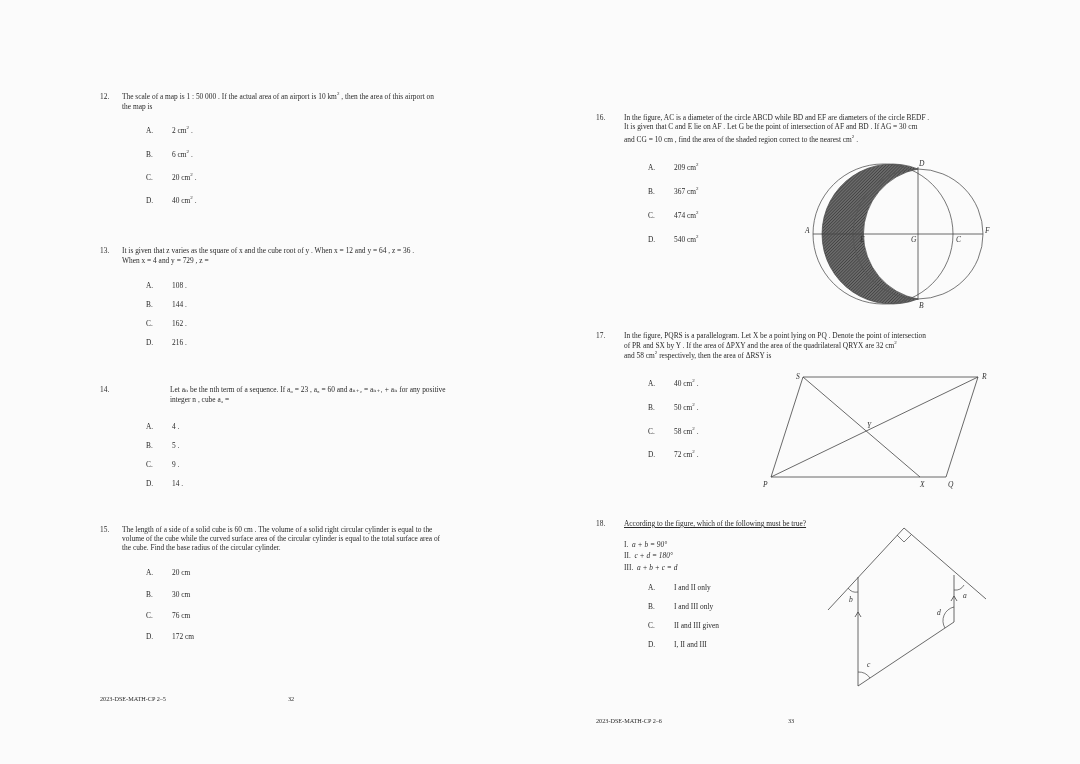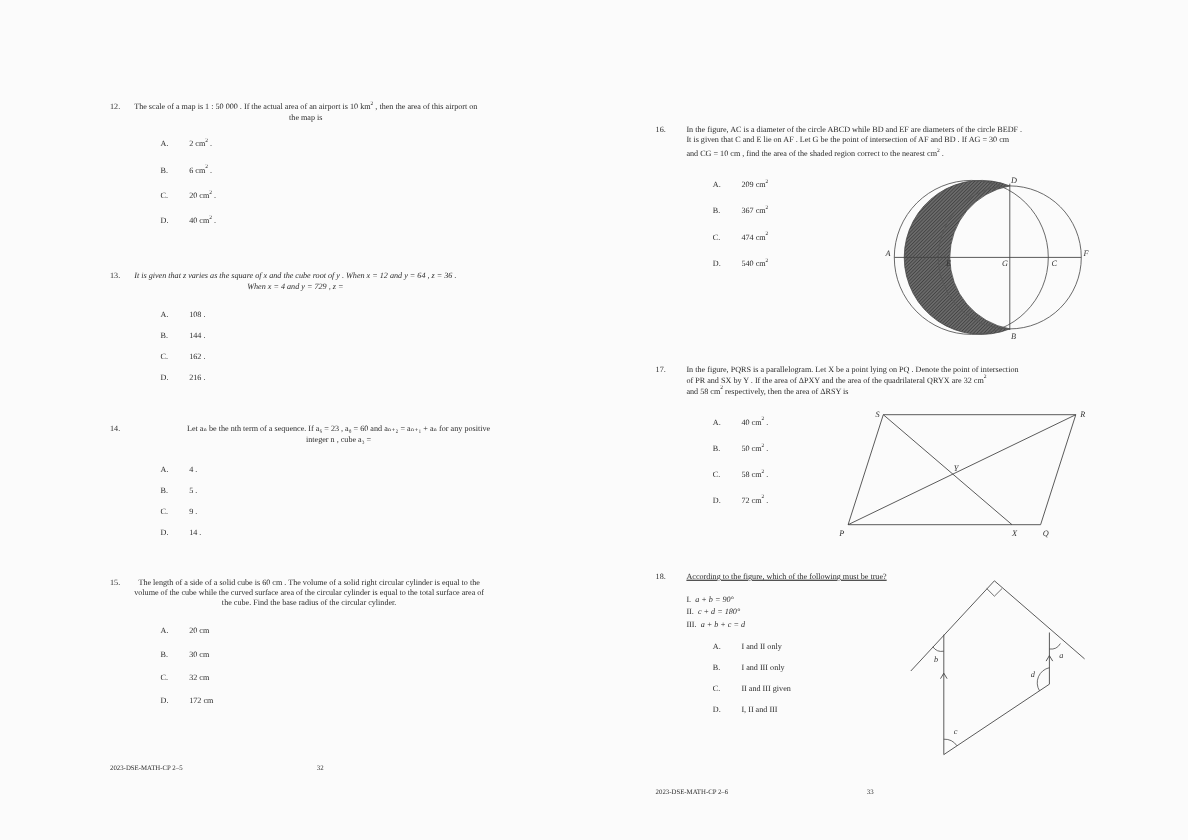--- a/index.html
+++ b/index.html
@@ -1,21 +1,21 @@
 <!DOCTYPE html>
 <html><head>
 <meta charset="utf-8">
 <style>
   html, body { margin:0; padding:0; }
   body {
     width:1080px; height:764px; background:#fbfbfb; position:relative; overflow:hidden;
     font-family:"Liberation Serif","DejaVu Serif",serif; color:#2a2a2a;
   }
   .page { position:absolute; top:0; width:540px; height:764px; }
-  .page.left { left:0;text-align:center; }
+  .page.left { left:0; }
   .page.right { left:540px;margin-top:22px; }
   .q { position:absolute; font-size:7.4px; line-height:10px; }
   .q .num { position:absolute; left:0; top:0; }
   .q .stem { position:absolute; left:30px; top:0; }
   .opt { position:absolute; font-size:7.4px; }
   .opt .lbl { position:absolute; left:0; }
   .opt .val { position:absolute; left:26px; white-space:nowrap; }
   sup { font-size:5px; vertical-align:4px; line-height:0; }
   .stmt { position:absolute; font-size:7.4px; white-space:nowrap; }
   .footer { position:absolute; font-size:6.2px; top:695px; }
@@ -43,21 +43,21 @@
       <span class="lbl">C.</span>
       <span class="val"><span>20 cm</span><sup>2</sup><span> .</span></span>
     </div>
   <div class="opt" style="left:146px;top:196px;">
       <span class="lbl">D.</span>
       <span class="val"><span>40 cm</span><sup>2</sup><span> .</span></span>
     </div>
 
   <div class="q" style="left:100px;top:246px;width:400px;">
     <span class="num">13.</span>
-    <span class="stem" style="left:22px;white-space:nowrap;font-style:italic;"><span>It is given that  z  varies as the square of  x  and the cube root of  y .  When  x = 12  and  y = 64 ,  z = 36 .</span><br><span>When  x = 4  and  y = 729 ,  z =</span></span>
+    <span class="stem" style="left:22px;white-space:nowrap;"><span>It is given that  z  varies as the square of  x  and the cube root of  y .  When  x = 12  and  y = 64 ,  z = 36 .</span><br><span>When  x = 4  and  y = 729 ,  z =</span></span>
   </div>
   <div class="opt" style="left:146px;top:281px;">
       <span class="lbl">A.</span>
       <span class="val">108 .</span>
     </div>
   <div class="opt" style="left:146px;top:300px;">
       <span class="lbl">B.</span>
       <span class="val">144 .</span>
     </div>
   <div class="opt" style="left:146px;top:319px;">
@@ -97,21 +97,21 @@
   <div class="opt" style="left:146px;top:568px;">
       <span class="lbl">A.</span>
       <span class="val">20 cm</span>
     </div>
   <div class="opt" style="left:146px;top:590px;">
       <span class="lbl">B.</span>
       <span class="val">30 cm</span>
     </div>
   <div class="opt" style="left:146px;top:611px;">
       <span class="lbl">C.</span>
-      <span class="val">32 cm</span>
+      <span class="val">76 cm</span>
     </div>
   <div class="opt" style="left:146px;top:632px;">
       <span class="lbl">D.</span>
       <span class="val">172 cm</span>
     </div>
 
   <div class="footer" style="left:100px;">2023-DSE-MATH-CP 2–5</div>
   <div class="footer" style="left:288px;">32</div>
 </div>
 

